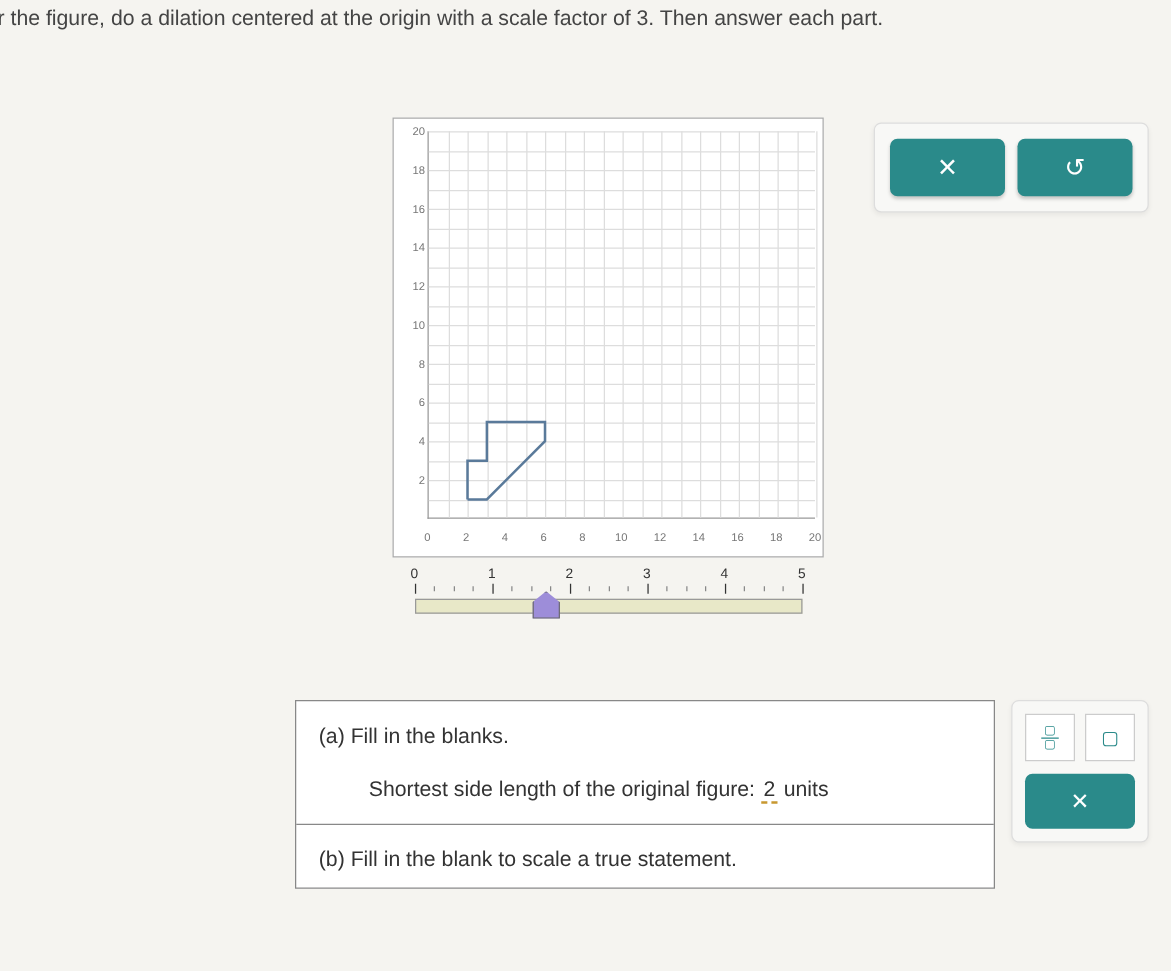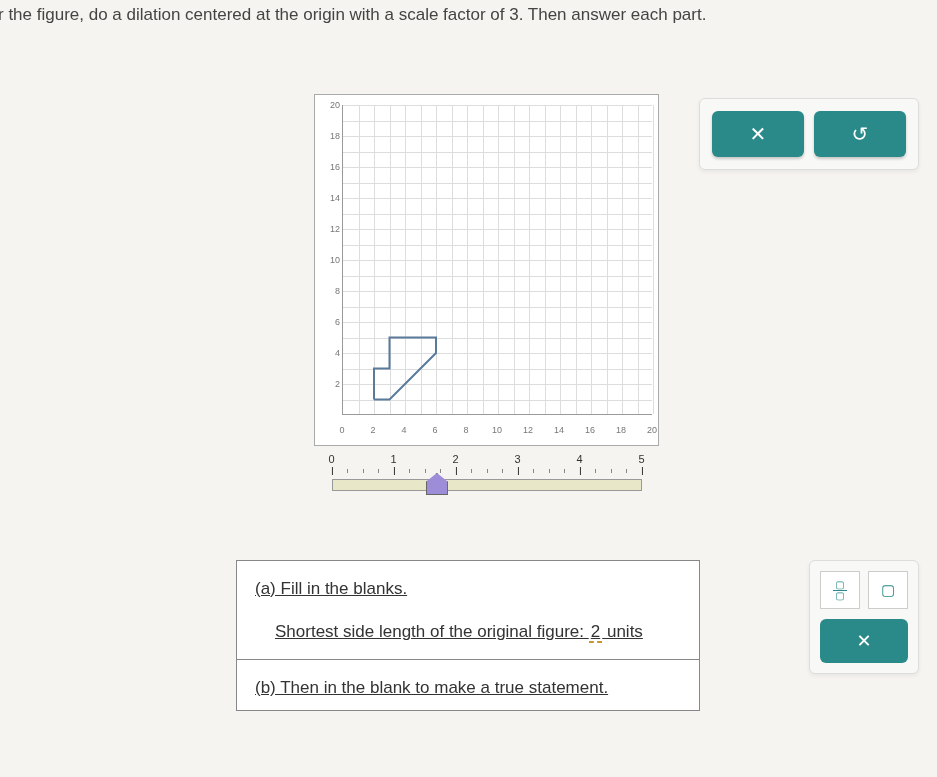--- a/index.html
+++ b/index.html
@@ -147,35 +147,34 @@
     justify-content: center;
     color: #fff;
     font-size: 20px;
     cursor: pointer;
     box-shadow: 0 2px 3px rgba(0,0,0,0.2);
   }
   .question-box {
     position: absolute;
     top: 560px;
     left: 236px;
-    width: 464px;
+    width: 560px;
     border: 1px solid #888;
     background: #fff;
-    text-decoration: underline;
   }
   .question-section {
     padding: 14px 18px;
     border-bottom: 1px solid #888;
     font-size: 17px;
     color: #333;
     line-height: 1.6;
   }
   .question-section:last-child { border-bottom: none; padding-bottom: 8px;}
   .sub-line {
-    margin-left: 20px;
+    margin-left: 40px;
     margin-top: 16px;
   }
   .answer-value {
     border-bottom: 2px dashed #c89830;
     padding: 0 2px;
   }
   .side-tools {
     position: absolute;
     top: 560px;
     right: 18px;
@@ -336,21 +335,21 @@
 </div>
 
 <div class="question-box">
   <div class="question-section">
     <div>(a)  Fill in the blanks.</div>
     <div class="sub-line">
       <span>Shortest side length of the original figure: </span><span class="answer-value">2</span><span> units</span>
     </div>
   </div>
   <div class="question-section">
-    <div>(b)  Then in the blank to make a true statement.</div>
+    <div>(b)  Fill in the blank to scale a true statement.</div>
   </div>
 </div>
 
 <div class="side-tools">
   <div class="tool-row">
     <div class="tool-cell">
       <div class="frac-icon">
         <div class="top">▢</div>
         <div class="bot">▢</div>
       </div>

